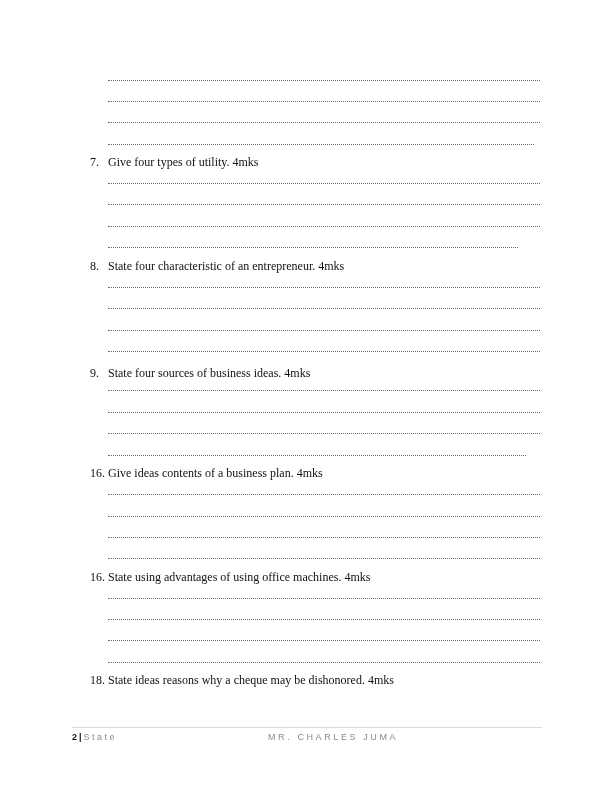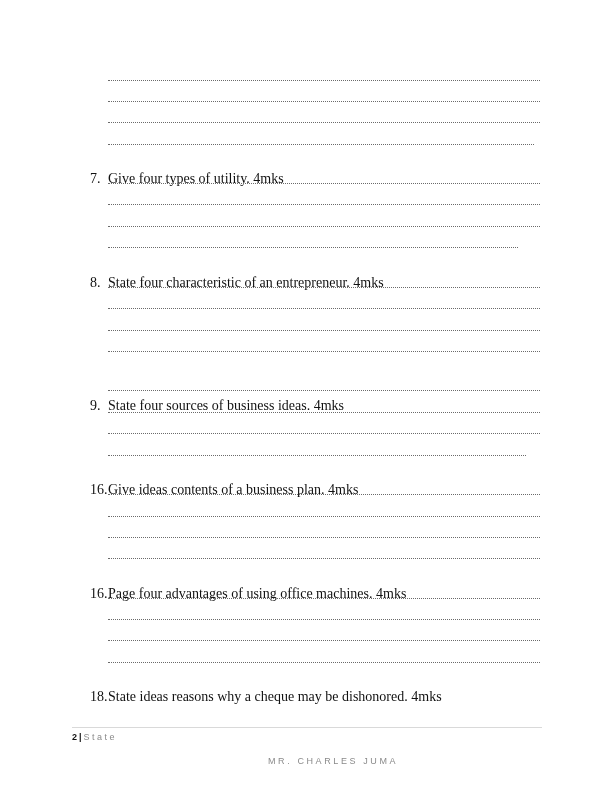--- a/index.html
+++ b/index.html
@@ -1,25 +1,25 @@
 <!DOCTYPE html>
 <html><head>
 <meta charset="utf-8">
 <style>
   html, body { margin:0; padding:0; background:#ffffff; }
   body { width:612px; height:792px; position:relative; overflow:hidden; font-family:"Liberation Serif", serif; color:#111; }
   .dots { position:absolute; left:108px; height:0; border-bottom:1px dotted #6a6a6a; }
-  .q { position:absolute; left:90px; font-size:14px; white-space:nowrap;margin-top:16px; }
+  .q { position:absolute; left:90px; font-size:12px; white-space:nowrap; }
   .q .num { display:inline-block; width:18px; }
   .footer-line { position:absolute; left:72px; width:470px; top:727px; border-top:1px solid #d9d9d9; }
   .footer { position:absolute; top:732px; left:72px; width:470px; font-family:"Liberation Sans", sans-serif; font-size:9px; }
   .pg-num { font-weight:bold; color:#111; }
   .pg-sep { font-weight:bold; color:#111; margin:0 2px; }
   .pg-label { color:#8a8a8a; letter-spacing:2.5px; }
-  .author { position:absolute; left:196px; top:0; color:#8a8a8a; letter-spacing:2.6px;margin-top:24px; }
+  .author { position:absolute; left:196px; top:0; color:#8a8a8a; letter-spacing:2.6px; }
 </style>
 </head>
 <body>
 
 <div class="dots" style="top:80px;width:432px"></div>
 <div class="dots" style="top:101px;width:432px"></div>
 <div class="dots" style="top:122px;width:432px"></div>
 <div class="dots" style="top:144px;width:426px"></div>
 
 <div class="q" style="top:155px">
@@ -31,38 +31,38 @@
 <div class="dots" style="top:247px;width:410px"></div>
 
 <div class="q" style="top:259px">
   <span class="num">8.</span><span>State four characteristic of an entrepreneur. 4mks</span>
 </div>
 <div class="dots" style="top:287px;width:432px"></div>
 <div class="dots" style="top:308px;width:432px"></div>
 <div class="dots" style="top:330px;width:432px"></div>
 <div class="dots" style="top:351px;width:432px"></div>
 
-<div class="q" style="top:382px">
+<div class="q" style="top:366px">
   <span class="num">9.</span><span>State four sources of business ideas. 4mks</span>
 </div>
 <div class="dots" style="top:390px;width:432px"></div>
 <div class="dots" style="top:412px;width:432px"></div>
 <div class="dots" style="top:433px;width:432px"></div>
 <div class="dots" style="top:455px;width:418px"></div>
 
 <div class="q" style="top:466px">
   <span class="num">16.</span><span>Give ideas contents of a business plan. 4mks</span>
 </div>
 <div class="dots" style="top:494px;width:432px"></div>
 <div class="dots" style="top:516px;width:432px"></div>
 <div class="dots" style="top:537px;width:432px"></div>
 <div class="dots" style="top:558px;width:432px"></div>
 
 <div class="q" style="top:570px">
-  <span class="num">16.</span><span>Page four advantages of using office machines. 4mks</span>
+  <span class="num">16.</span><span>State using advantages of using office machines. 4mks</span>
 </div>
 <div class="dots" style="top:598px;width:432px"></div>
 <div class="dots" style="top:619px;width:432px"></div>
 <div class="dots" style="top:640px;width:432px"></div>
 <div class="dots" style="top:662px;width:432px"></div>
 
 <div class="q" style="top:673px">
   <span class="num">18.</span><span>State ideas reasons why a cheque may be dishonored. 4mks</span>
 </div>
 

